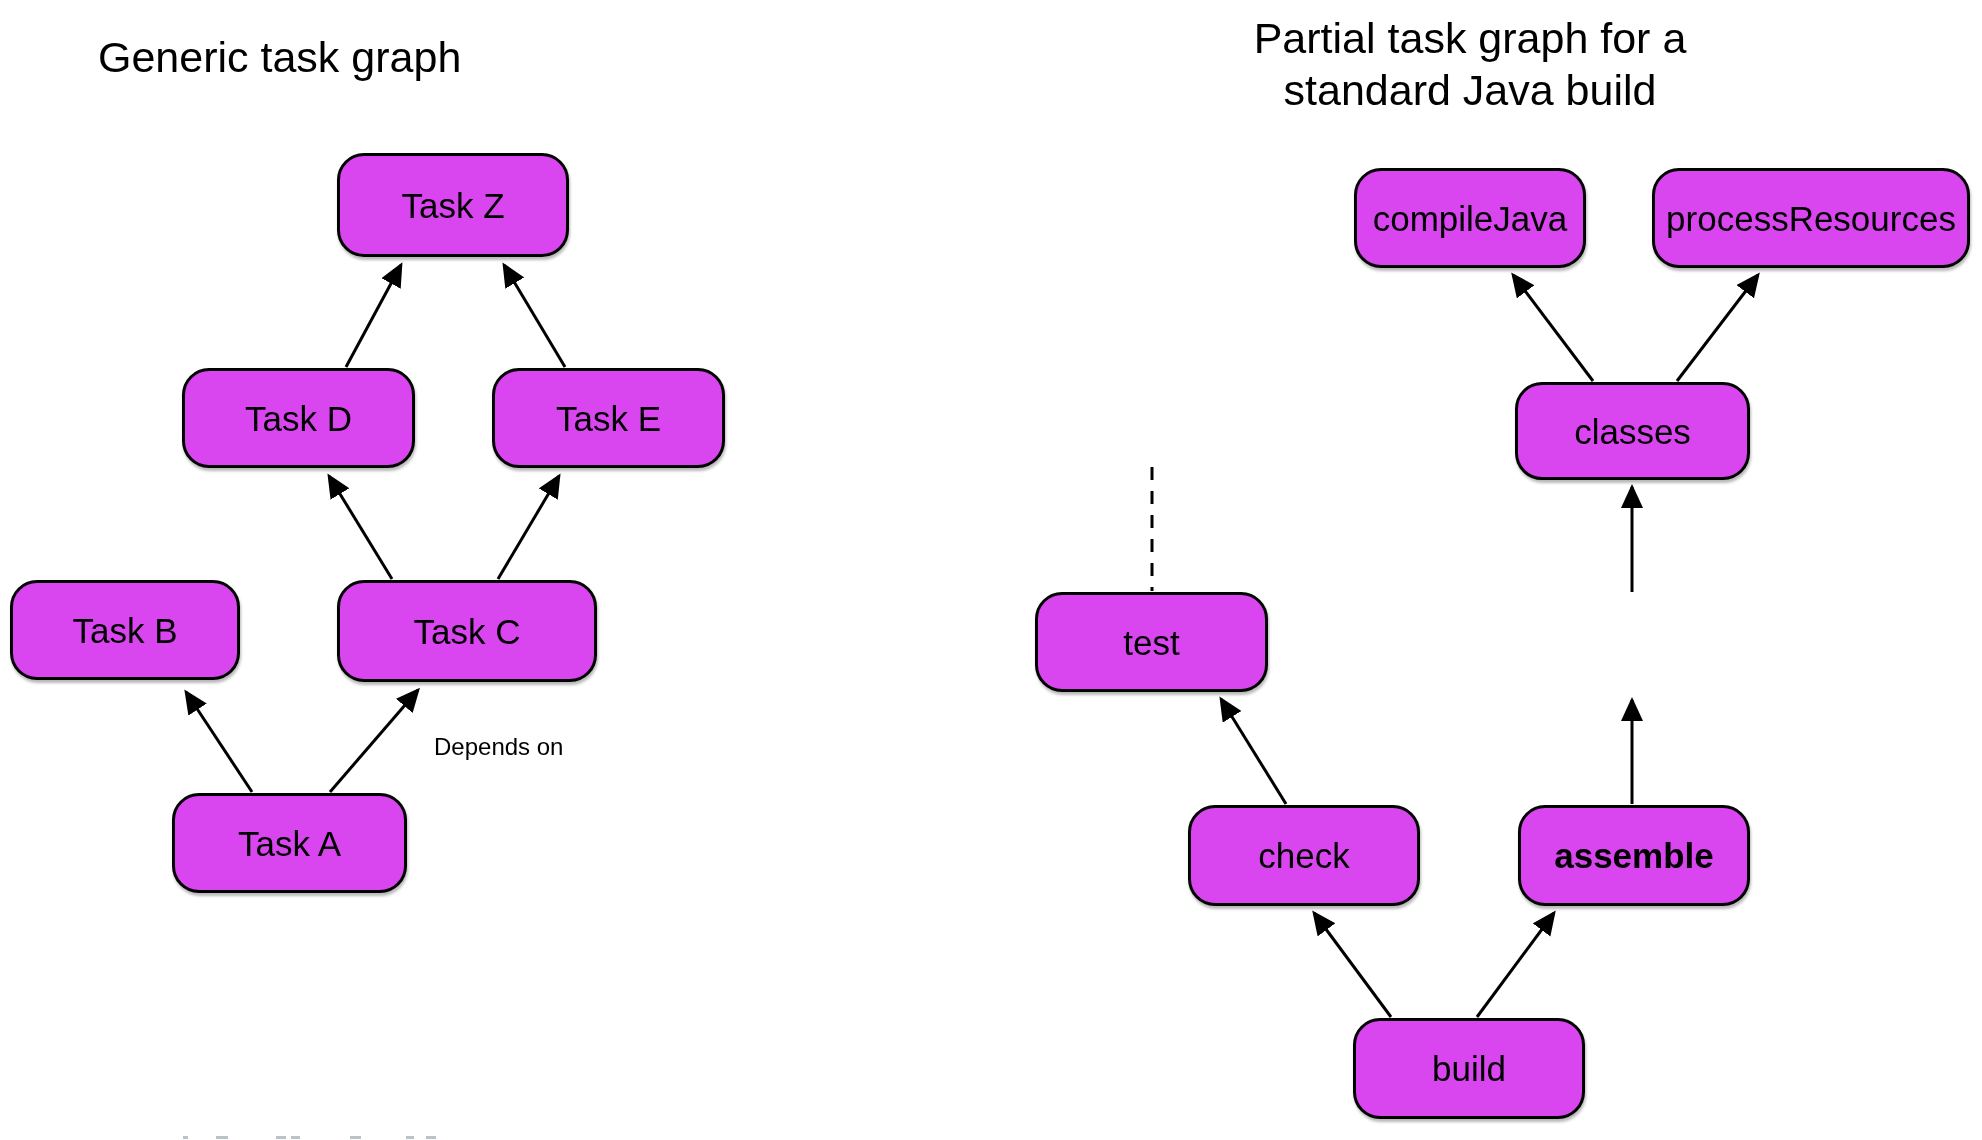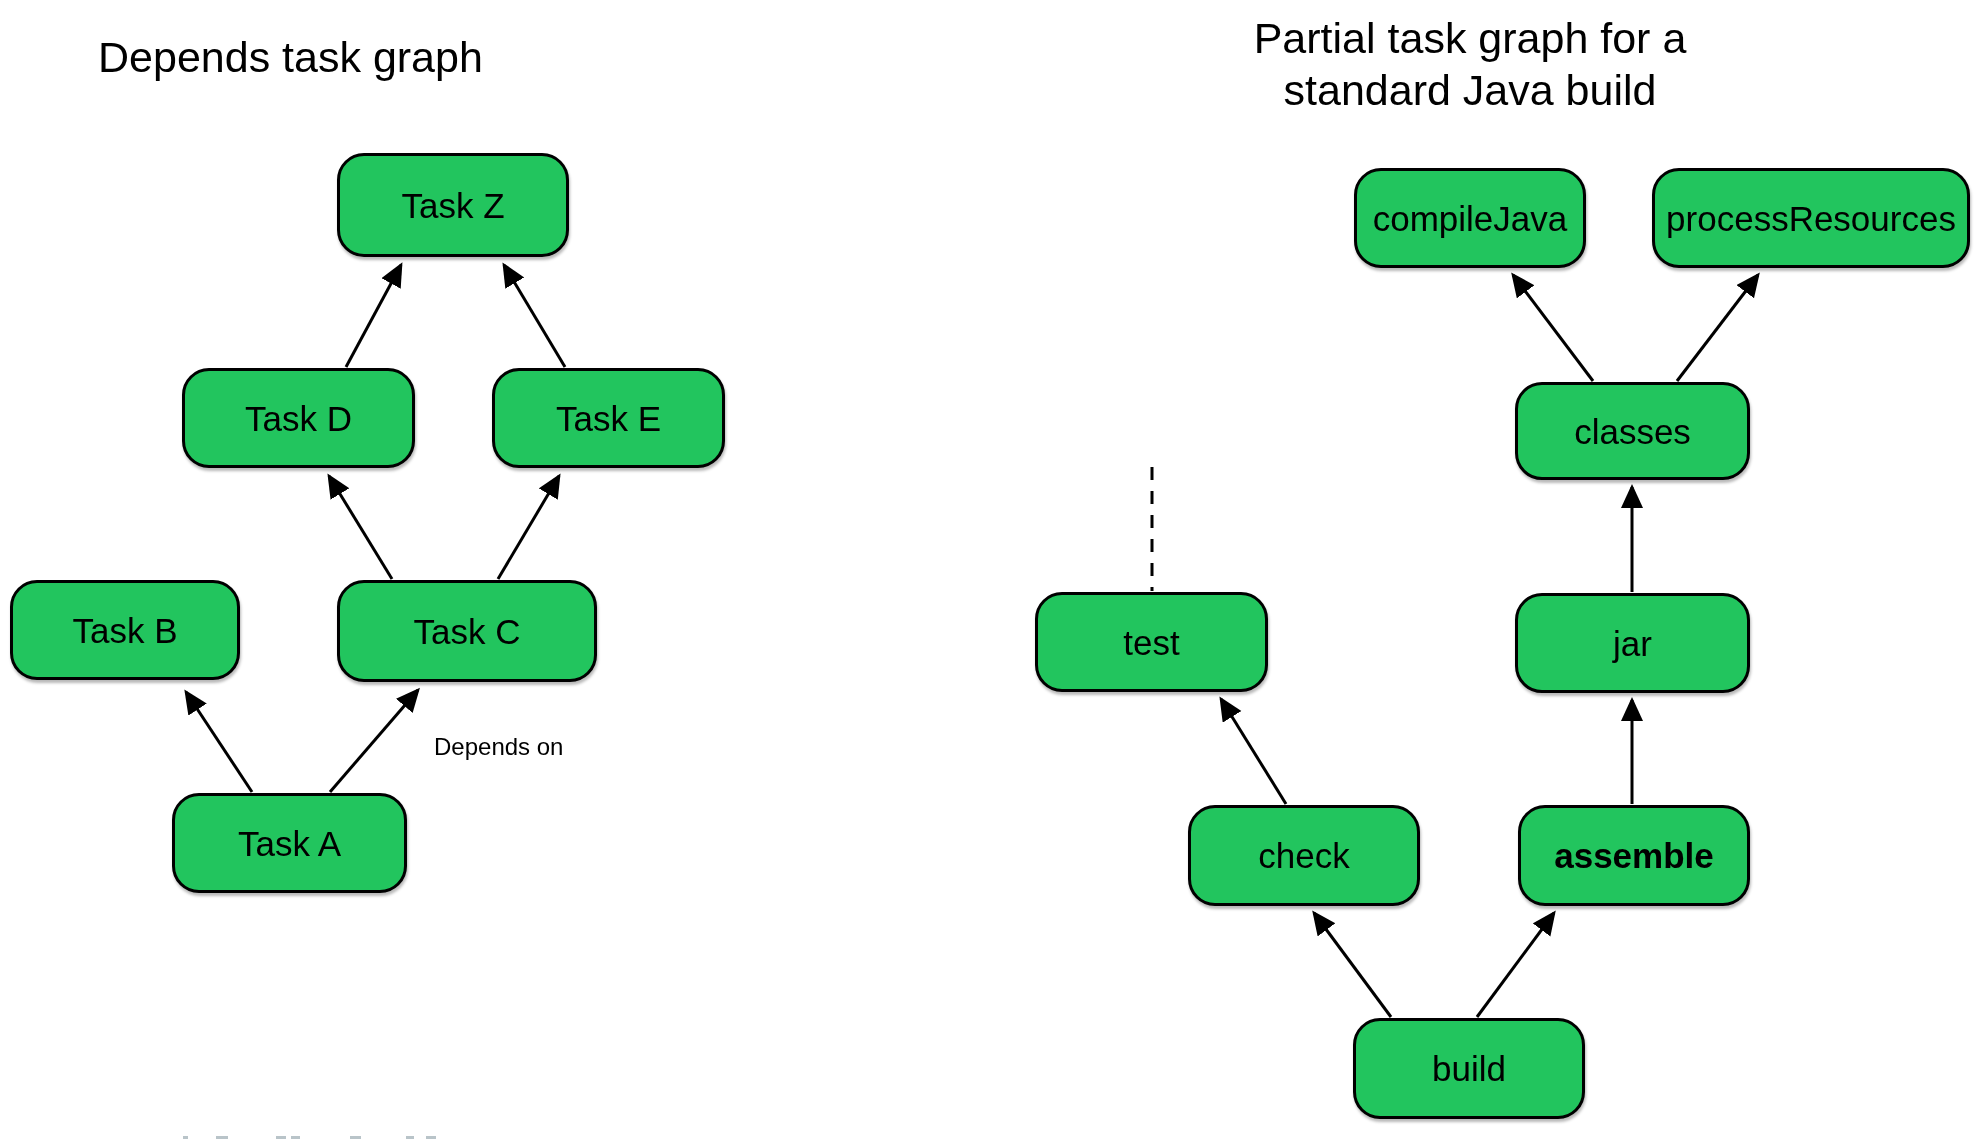--- a/index.html
+++ b/index.html
@@ -22,21 +22,21 @@
   .edges-layer {
     position: absolute;
     left: 0;
     top: 0;
     width: 1982px;
     height: 1140px;
   }
   .node {
     position: absolute;
     box-sizing: border-box;
-    background: #22c55e;
+    background: #d946ef;
     border: 3px solid #000000;
     border-radius: 27px;
     display: flex;
     align-items: center;
     justify-content: center;
     box-shadow: 1px 3px 3px rgba(0,0,0,0.28);
   }
   .node-label {
     font-size: 35px;
     line-height: 1;
@@ -90,21 +90,21 @@
     <line x1="1391" y1="1017" x2="1314" y2="913" stroke="#000" stroke-width="3" marker-end="url(#arrow)"></line>
     <line x1="1477" y1="1017" x2="1554" y2="913" stroke="#000" stroke-width="3" marker-end="url(#arrow)"></line>
     <line x1="1286" y1="804" x2="1221" y2="699" stroke="#000" stroke-width="3" marker-end="url(#arrow)"></line>
     <line x1="1632" y1="804" x2="1632" y2="700" stroke="#000" stroke-width="3" marker-end="url(#arrow)"></line>
     <line x1="1632" y1="592" x2="1632" y2="487" stroke="#000" stroke-width="3" marker-end="url(#arrow)"></line>
     <line x1="1593" y1="381" x2="1513" y2="275" stroke="#000" stroke-width="3" marker-end="url(#arrow)"></line>
     <line x1="1677" y1="381" x2="1758" y2="275" stroke="#000" stroke-width="3" marker-end="url(#arrow)"></line>
     <line x1="1152" y1="467" x2="1152" y2="591" stroke="#000" stroke-width="3" stroke-dasharray="13 11"></line>
   </svg>
 
-  <div class="graph-title" style="left:98px; top:31px;">Depends task graph</div>
+  <div class="graph-title" style="left:98px; top:31px;">Generic task graph</div>
 
   <div class="node" style="left:337px; top:153px; width:232px; height:104px;">
     <span class="node-label">Task Z</span>
   </div>
   <div class="node" style="left:182px; top:368px; width:233px; height:100px;">
     <span class="node-label">Task D</span>
   </div>
   <div class="node" style="left:492px; top:368px; width:233px; height:100px;">
     <span class="node-label">Task E</span>
   </div>
@@ -130,23 +130,20 @@
   </div>
   <div class="node" style="left:1652px; top:168px; width:318px; height:100px;">
     <span class="node-label">processResources</span>
   </div>
   <div class="node" style="left:1515px; top:382px; width:235px; height:98px;">
     <span class="node-label">classes</span>
   </div>
   <div class="node" style="left:1035px; top:592px; width:233px; height:100px;">
     <span class="node-label">test</span>
   </div>
-  <div class="node" style="left:1515px; top:593px; width:235px; height:100px;">
-    <span class="node-label">jar</span>
-  </div>
   <div class="node" style="left:1188px; top:805px; width:232px; height:101px;">
     <span class="node-label">check</span>
   </div>
   <div class="node" style="left:1518px; top:805px; width:232px; height:101px;font-weight:bold;">
     <span class="node-label">assemble</span>
   </div>
   <div class="node" style="left:1353px; top:1018px; width:232px; height:101px;text-align:right;">
     <span class="node-label">build</span>
   </div>
 

